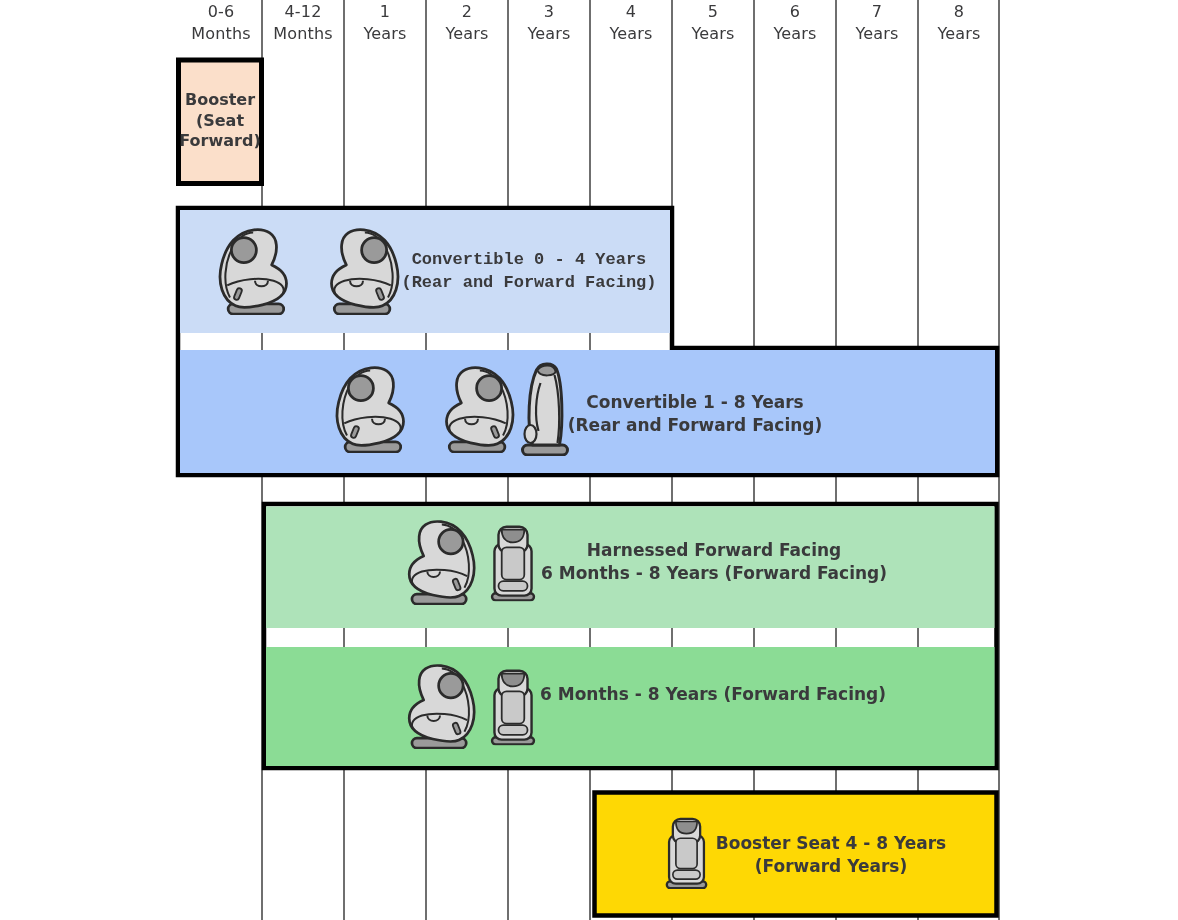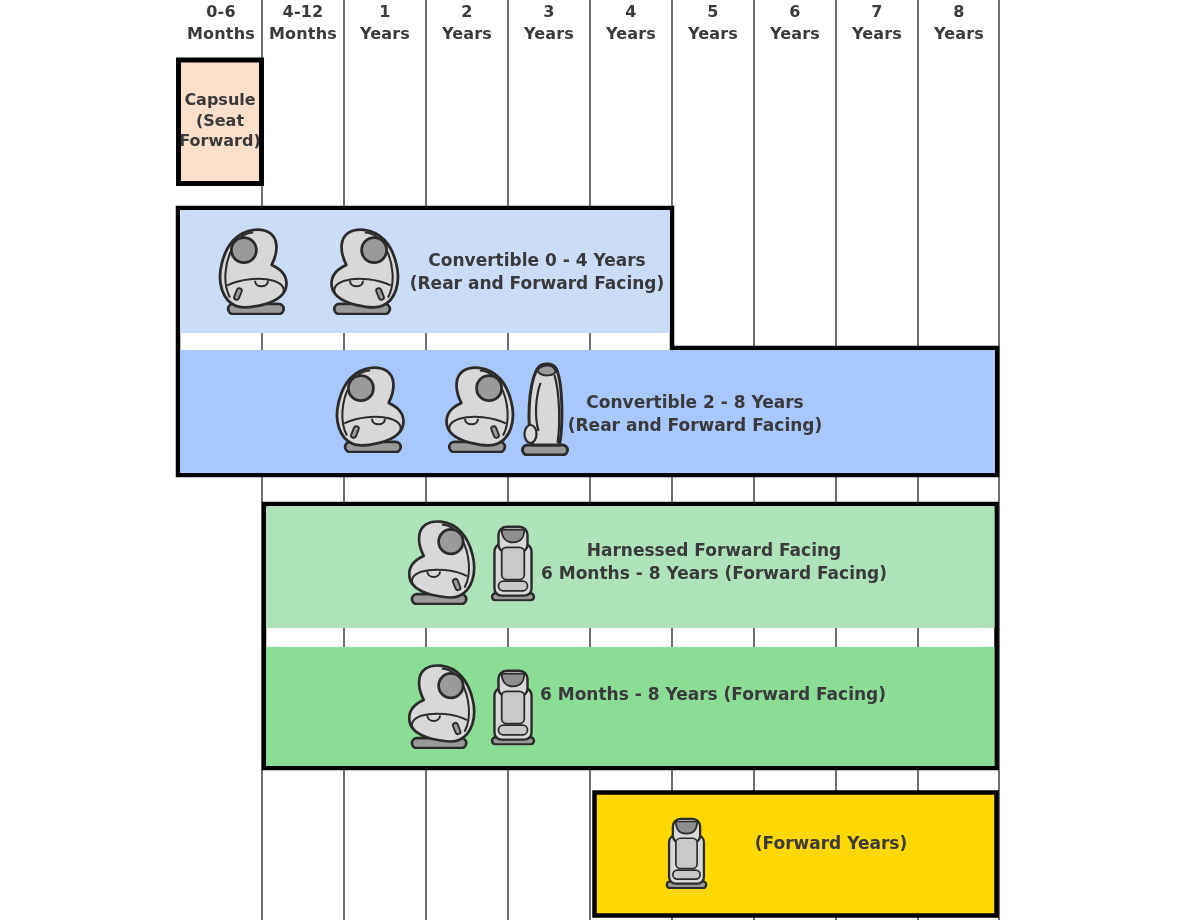--- a/index.html
+++ b/index.html
@@ -6,25 +6,25 @@
   .canvas{
     position:relative;width:1178px;height:920px;background:#ffffff;overflow:hidden;
     font-family:"DejaVu Sans","Liberation Sans",sans-serif;color:#3a3a3c;
   }
   
   .gl{position:absolute;top:0;width:2px;height:920px;background:#6f6f6f;}
   
   .shapes{position:absolute;left:0;top:0;pointer-events:none;}
   
   .colhead{position:absolute;top:1px;width:82px;height:46px;text-align:center;
-    font-weight:bold;font-size:16px;line-height:22px;letter-spacing:.2px;}
+    font-weight:normal;font-size:16px;line-height:22px;letter-spacing:.2px;}
   
   .barlabel{position:absolute;text-align:center;font-weight:bold;font-size:17px;line-height:22.5px;}
   .capsule-label{left:177px;top:90px;width:86px;font-size:16px;line-height:20.5px;}
-  .lbl-conv04{left:344px;top:249px;width:386px;}
+  .lbl-conv04{left:336px;top:249px;width:386px;font-family:Liberation Mono, monospace;}
   .lbl-conv08{left:499px;top:391px;width:392px;}
   .lbl-harnessed{left:479px;top:539px;width:470px;}
   .lbl-convbooster{left:478px;top:683px;width:470px;}
   .lbl-booster{left:678px;top:832px;width:306px;}
   
   .ic{position:absolute;display:block;}
   .ic svg{display:block;width:100%;height:100%;}
   .mirror svg{transform:scaleX(-1);}
   #i1{left:206px;top:227px;width:98px;height:88px;}
   #i2{left:314px;top:227px;width:98px;height:88px;}
@@ -121,40 +121,41 @@
   <div class="colhead" style="left:836px">
     <div>7</div>
     <div>Years</div>
   </div>
   <div class="colhead" style="left:918px">
     <div>8</div>
     <div>Years</div>
   </div>
 
   <div class="barlabel capsule-label">
-    <div>Capsule</div>
+    <div>Booster</div>
     <div>(Seat</div>
     <div>Forward)</div>
   </div>
   <div class="barlabel lbl-conv04">
     <div>Convertible 0 - 4 Years</div>
     <div>(Rear and Forward Facing)</div>
   </div>
   <div class="barlabel lbl-conv08">
-    <div>Convertible 2 - 8 Years</div>
+    <div>Convertible 1 - 8 Years</div>
     <div>(Rear and Forward Facing)</div>
   </div>
   <div class="barlabel lbl-harnessed">
     <div>Harnessed Forward Facing</div>
     <div>6 Months - 8 Years (Forward Facing)</div>
   </div>
   <div class="barlabel lbl-convbooster">
     <div>6 Months - 8 Years (Forward Facing)</div>
   </div>
   <div class="barlabel lbl-booster">
+    <div>Booster Seat 4 - 8 Years</div>
     <div>(Forward Years)</div>
   </div>
 
   <svg class="defs" aria-hidden="true">
     <symbol id="sym-seat" viewBox="0 0 100 95">
       <rect x="21" y="83" width="60" height="11" rx="5.5" fill="#9a9a9a" stroke="#2b2b2b" stroke-width="3"></rect>
       <path d="M29,85 C15,79 9,60 14,40 C19,19 31,5 49,3 C63,1.5 72,8 73,19 C74,28 71,35 68,41 C77,45 84,52 84,61 C84,72 74,80 58,84 C45,87 35,88 29,85 Z" fill="#d8d8d8" stroke="#2b2b2b" stroke-width="3" stroke-linejoin="round"></path>
       <path d="M23,76 C15,62 17,38 26,22 C31,12 40,6 48,6" fill="none" stroke="#2b2b2b" stroke-width="2.2"></path>
       <circle cx="38" cy="25" r="13.5" fill="#9a9a9a" stroke="#2b2b2b" stroke-width="3"></circle>
       <path d="M20,63 C34,56 56,54 70,58 C79,61 83,66 80,72" fill="none" stroke="#2b2b2b" stroke-width="2.2"></path>

